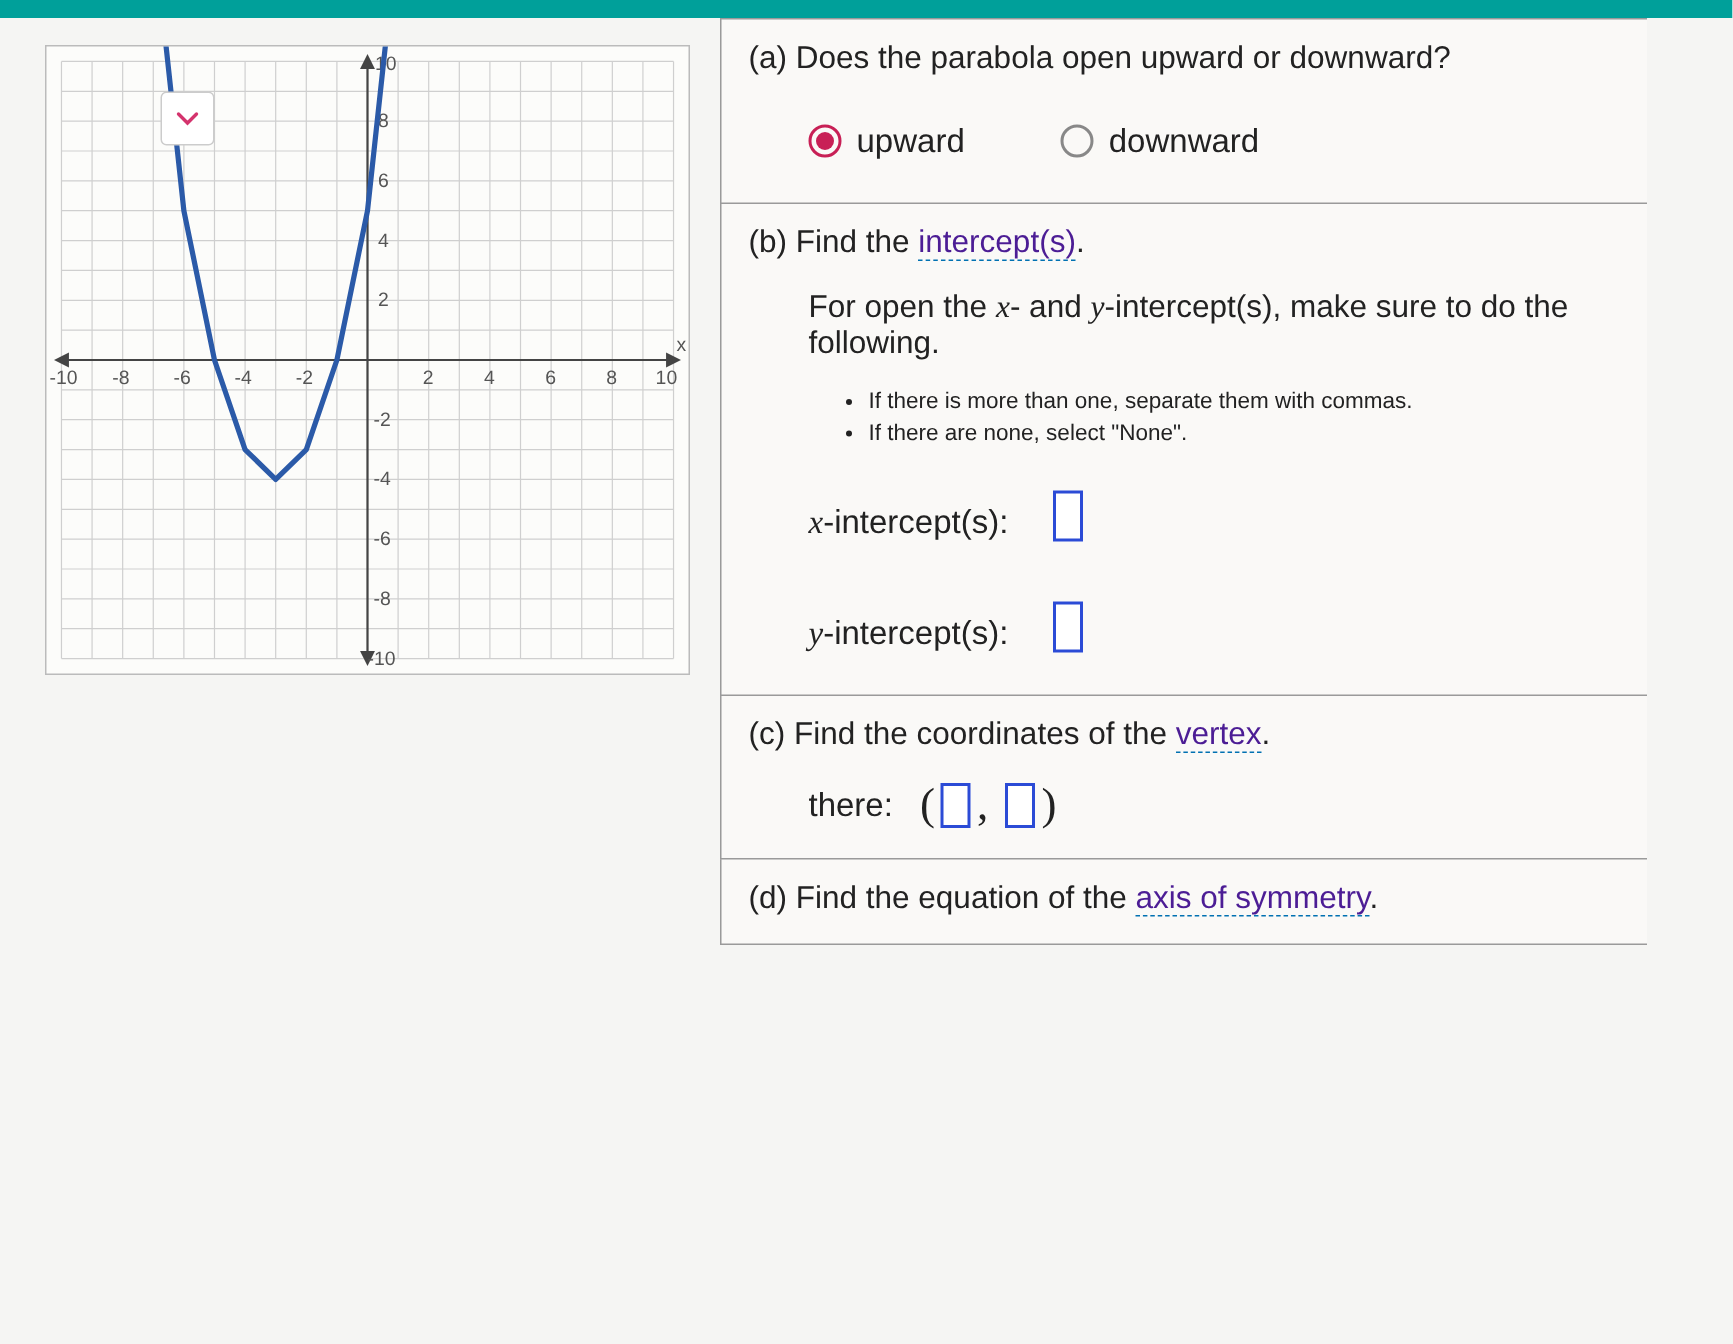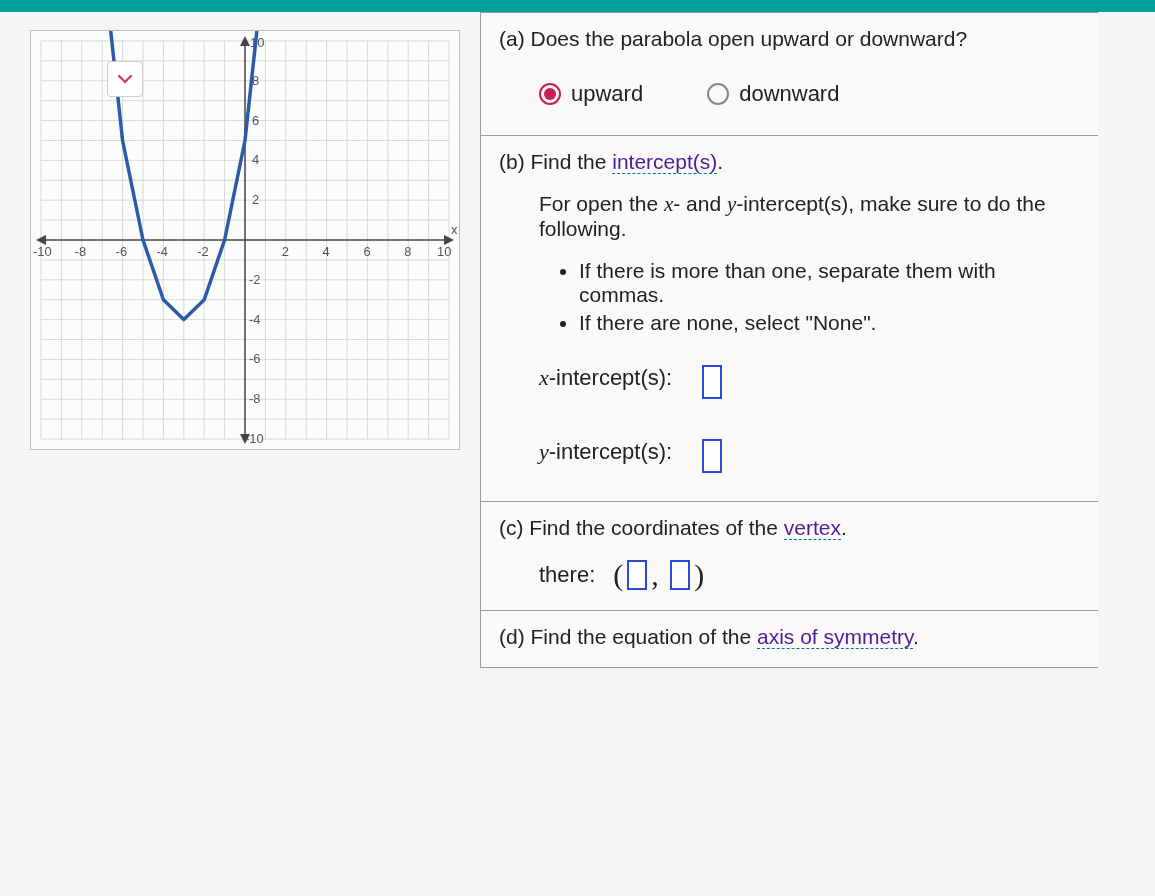--- a/index.html
+++ b/index.html
@@ -73,24 +73,24 @@
   }
   .radio-item { display: flex; align-items: center; gap: 10px; font-size: 22px; cursor: pointer; }
   .radio-outer {
     width: 22px; height: 22px; border-radius: 50%;
     border: 2px solid #888; display: inline-flex;
     align-items: center; justify-content: center;
   }
   .radio-outer.sel { border-color: #c82056; }
   .radio-inner { width: 12px; height: 12px; border-radius: 50%; background: #c82056; }
   .link-term { color: #4c1d95; border-bottom: 1px dashed #0071b2; cursor: pointer; }
-  ul.instructions { margin: 18px 0 0 40px; font-size: 21px; }
+  ul.instructions { margin: 18px 0 0 40px; font-size: 15px; }
   ul.instructions li { margin-bottom: 4px; }
   .intercept-row {
-    display: flex; align-items: flex-start; gap: 30px;
+    display: flex; align-items: flex-end; gap: 30px;
     margin: 30px 0 0 40px;
     font-size: 22px;
     font-style: italic;
   }
   .intercept-row .lbl { font-style: normal; }
   .intercept-row .mathx { font-family: 'Times New Roman', serif; font-style: italic; }
   .ans-box {
     display: inline-block;
     width: 20px; height: 34px;
     border: 2px solid #2b4bd6;

